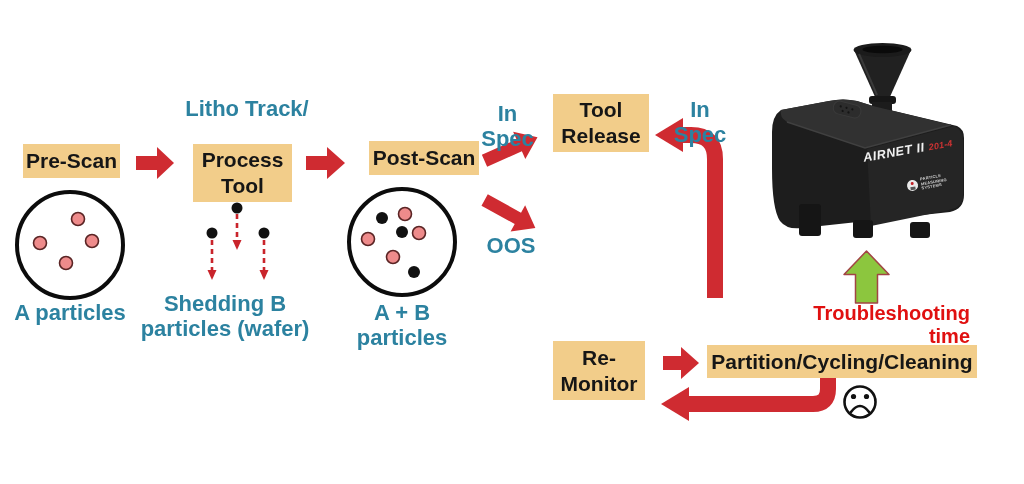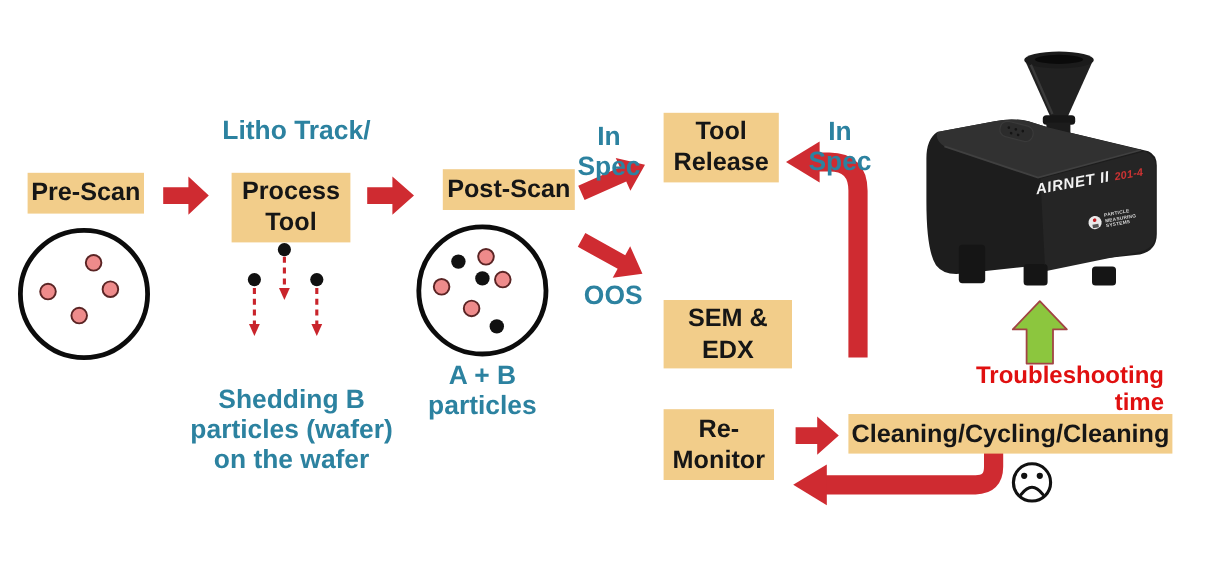--- a/index.html
+++ b/index.html
@@ -175,43 +175,39 @@
 
   <div class="box" style="left:357px;top:141px;width:110px;height:34px;margin-left:12px;">
     <span>Post-Scan</span>
   </div>
 
   <div class="box" style="left:553px;top:94px;width:96px;height:58px;">
     <span>Tool</span>
     <span>Release</span>
   </div>
 
-  <div class="box" style="left:553px;top:250px;width:107px;height:57px;">
-    <span>SEM &amp;</span>
-    <span>EDX</span>
-  </div>
 
   <div class="box" style="left:553px;top:341px;width:92px;height:59px;">
     <span>Re-</span>
     <span>Monitor</span>
   </div>
 
   <div class="box" style="left:707px;top:345px;width:270px;height:33px;">
-    <span>Cleaning/Cycling/Cleaning</span>
+    <span>Partition/Cycling/Cleaning</span>
   </div>
 
   <div class="note" style="left:182px;top:96px;width:130px;">
     <div>Litho Track/</div>
   </div>
 
-
-  <div class="note" style="left:158px;top:291px;width:170px;margin-top:29px;">
+  <div class="note" style="left:10px;top:300px;width:120px;">A particles</div>
+
+  <div class="note" style="left:140px;top:291px;width:170px;">
     <div>Shedding B</div>
     <div>particles (wafer)</div>
-    <div>on the wafer</div>
   </div>
 
   <div class="note" style="left:332px;top:300px;width:140px;">A + B particles</div>
 
   <div class="note" style="left:470px;top:101px;width:75px;">In Spec</div>
 
   <div class="note" style="left:480px;top:233px;width:62px;">OOS</div>
 
   <div class="note" style="left:662px;top:97px;width:76px;">In Spec</div>
 

